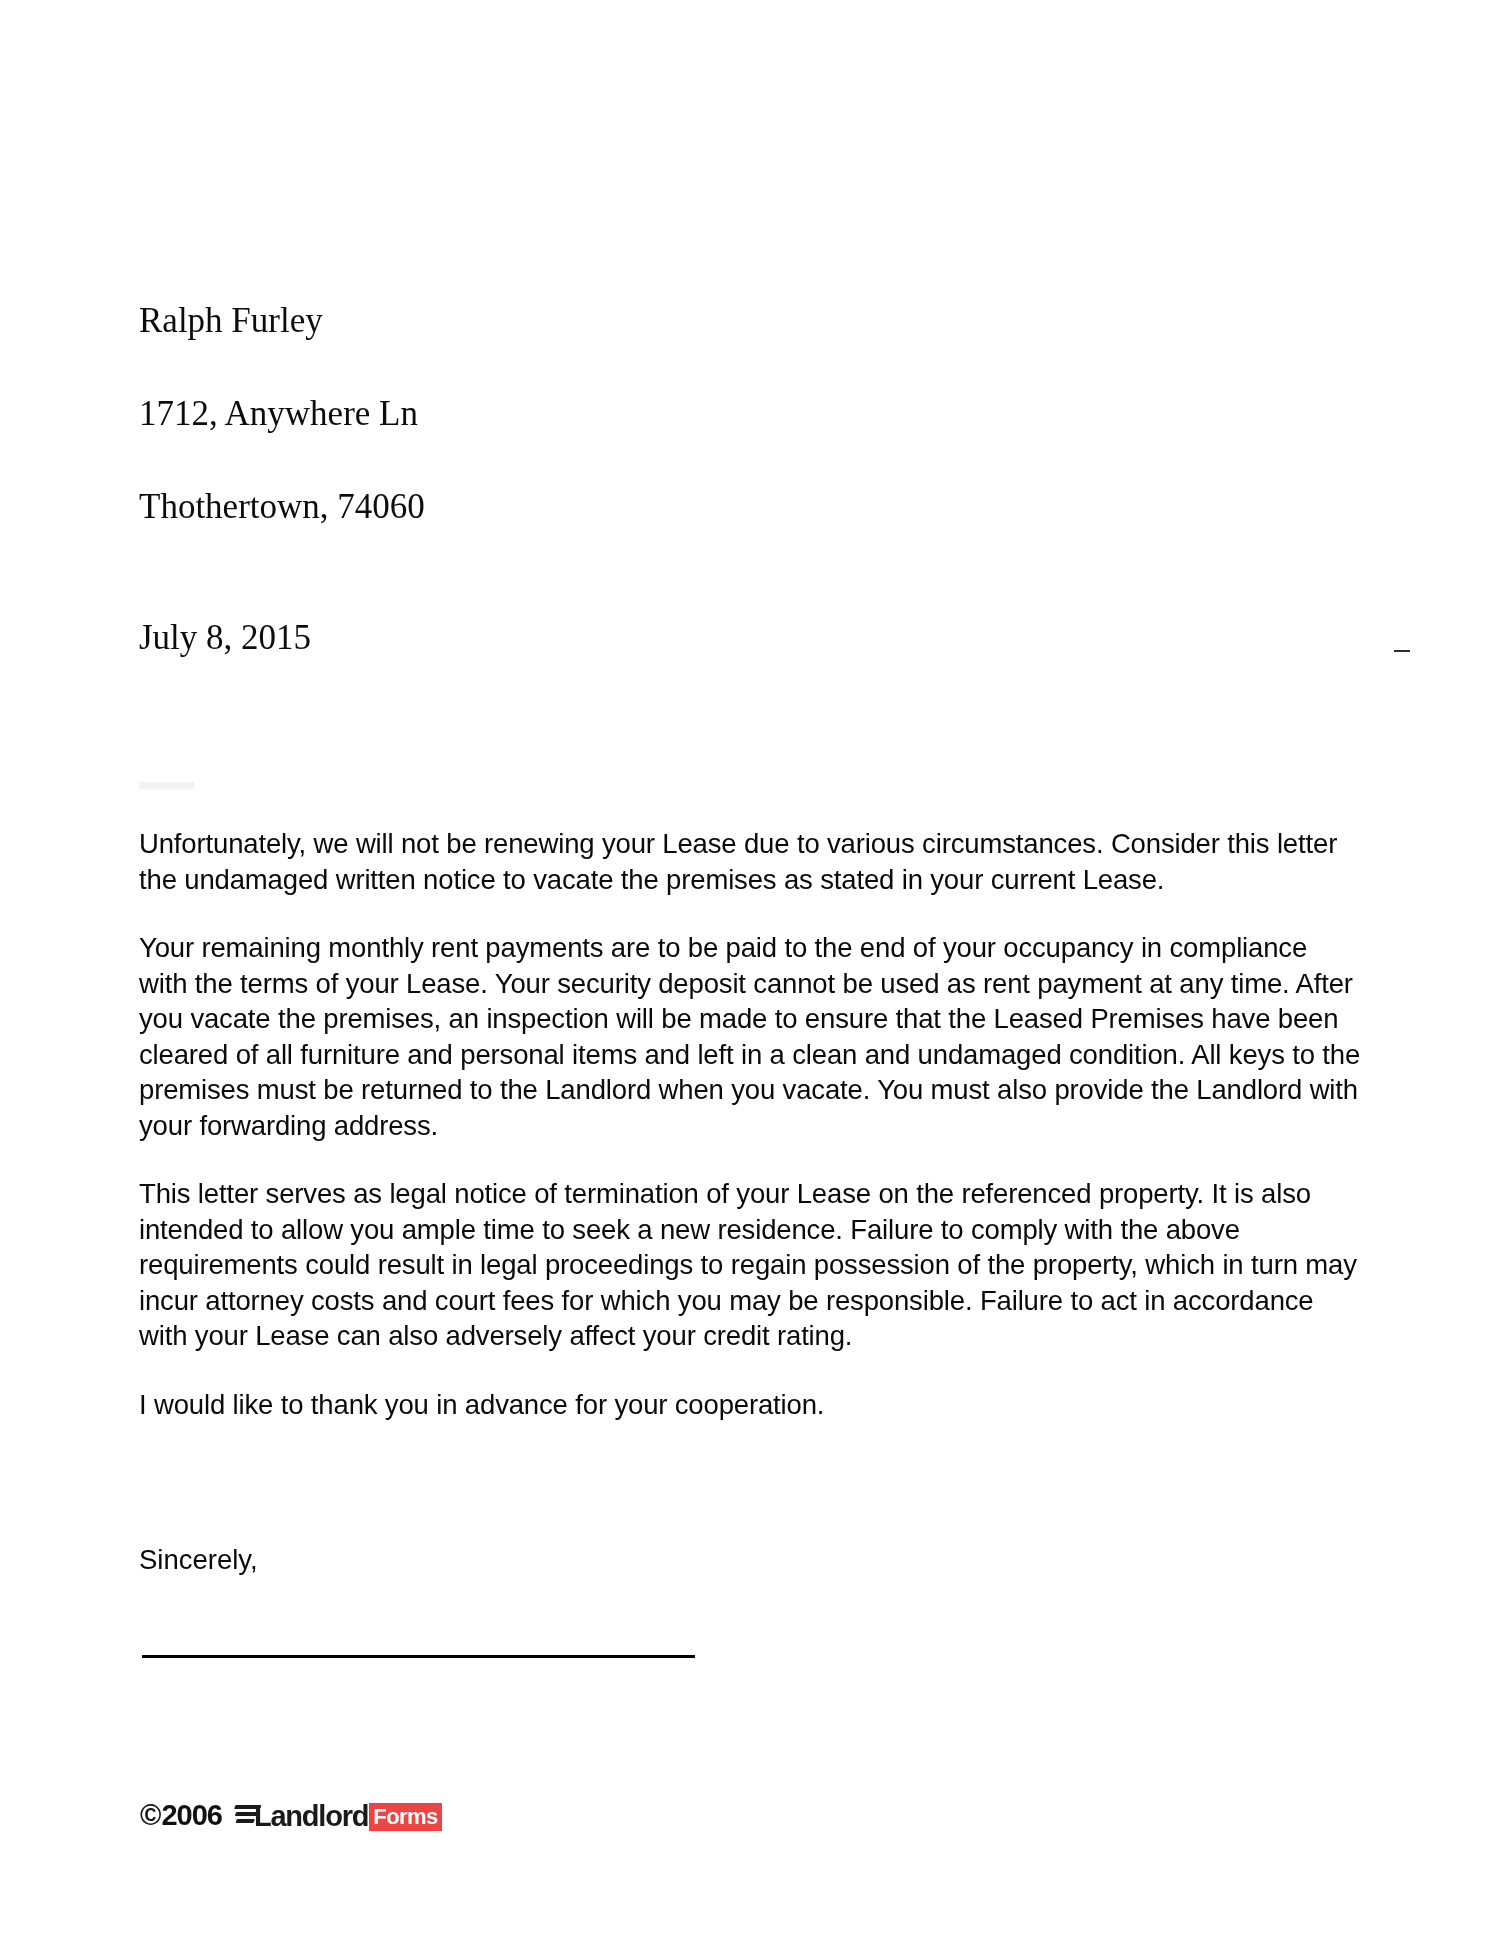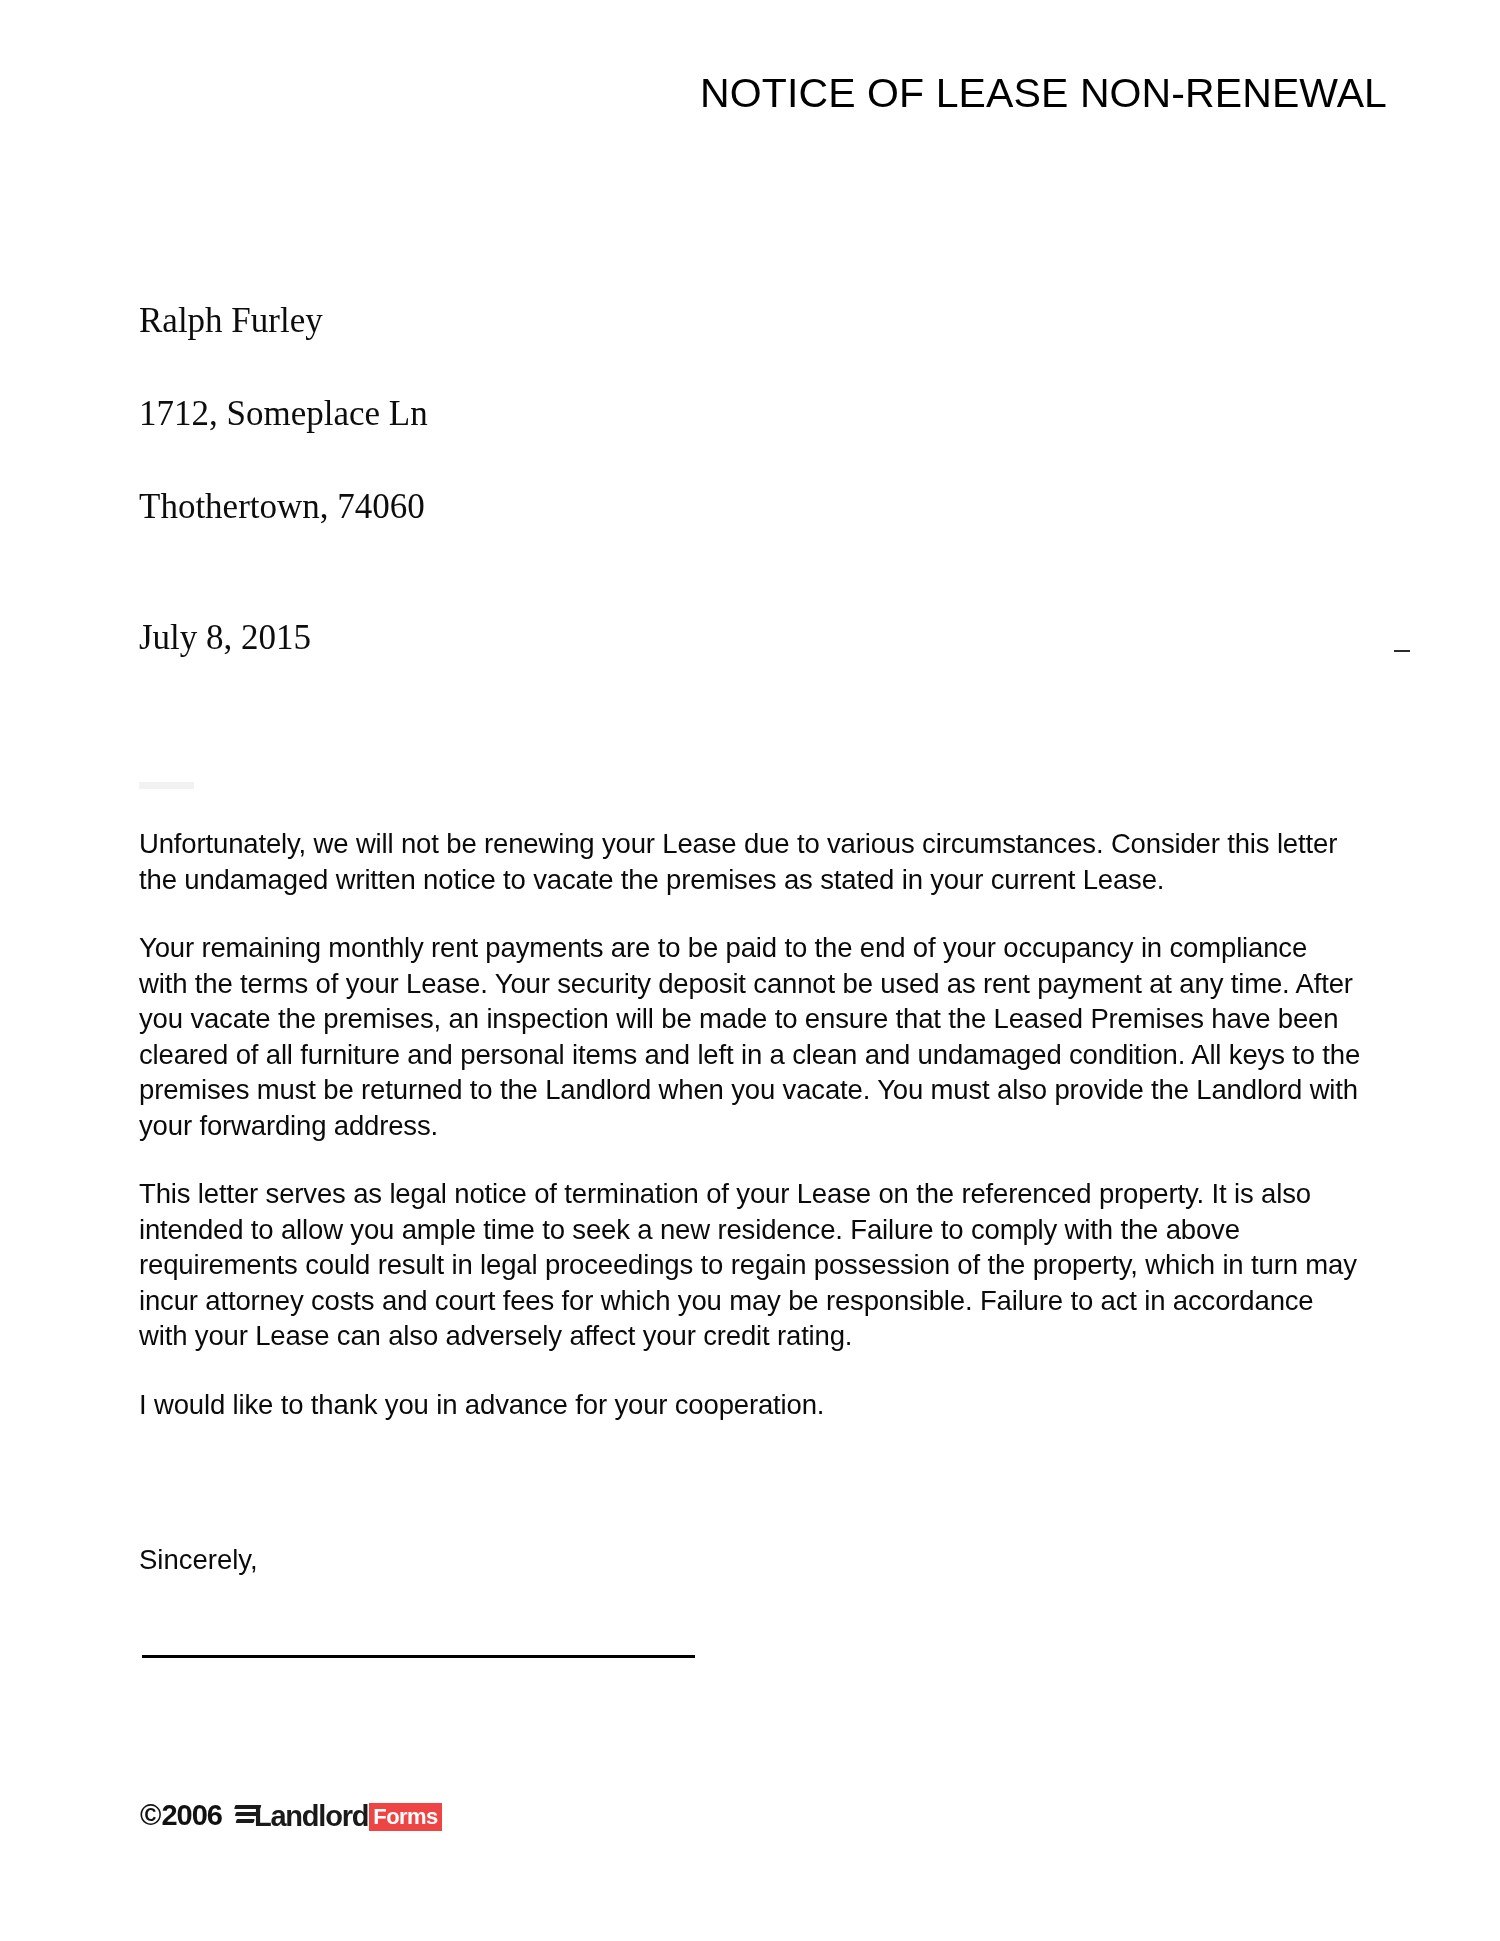--- a/index.html
+++ b/index.html
@@ -169,25 +169,24 @@
     margin-left: 1px;
     position: relative;
     top: 2px;
   }
 </style>
 </head>
 <body>
 
 <div class="page">
 
-  <div class="doc-title">NOTICE OF LEASE NON-RENEWAL</div>
 
   <div class="serif-block" id="sender-block">
     <span class="line">Ralph Furley</span>
-    <span class="line">1712, Someplace Ln</span>
+    <span class="line">1712, Anywhere Ln</span>
     <span class="line">Thothertown, 74060</span>
   </div>
 
   <div class="serif-block" id="date-block">
     <span class="line">July 8, 2015</span>
   </div>
 
   <div class="artifact-dash"></div>
 
 

